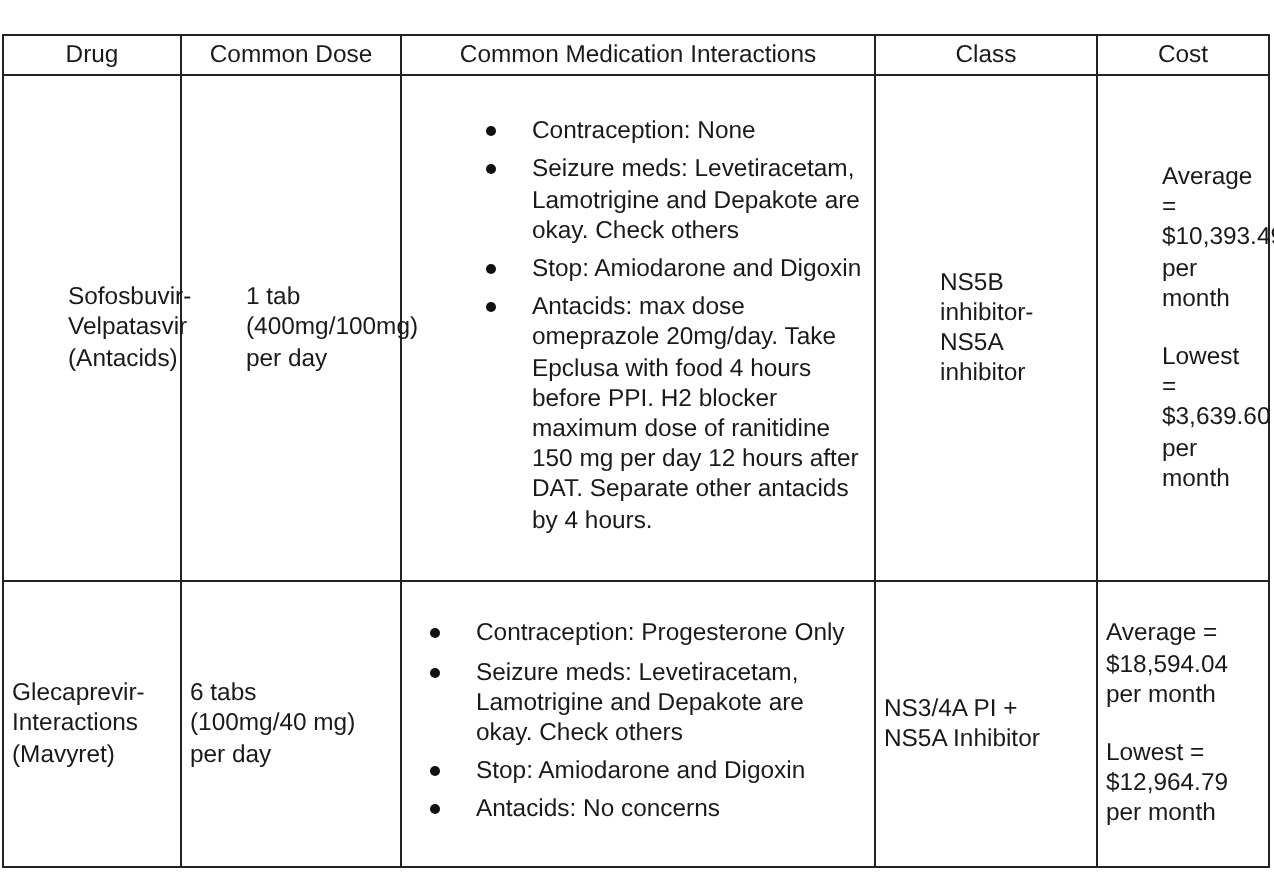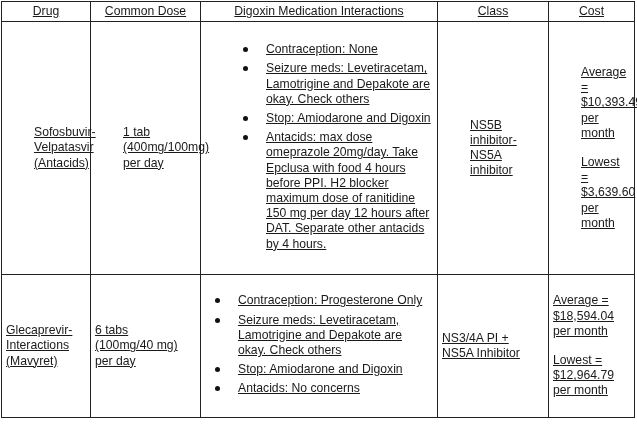--- a/index.html
+++ b/index.html
@@ -12,25 +12,24 @@
       height: 437px;
       overflow: hidden;
       font-family: "Liberation Sans", "DejaVu Sans", sans-serif;
       color: #1a1a1a;
       font-size: 12.2px;
       line-height: 15.2px;
     }
     table.drug-table {
       position: absolute;
       left: 1px;
-      top: 1px;
+      top: 17px;
       border-collapse: collapse;
       table-layout: fixed;
       width: 633px;
-      text-decoration: underline;
     }
     .drug-table th, .drug-table td {
       border: 1px solid #222;
       padding: 0 4px;
       vertical-align: middle;
       text-align: left;
       font-weight: normal;
     }
     .drug-table th {
       text-align: center;
@@ -83,21 +82,21 @@
     <col class="col-drug">
     <col class="col-dose">
     <col class="col-inter">
     <col class="col-class">
     <col class="col-cost">
   </colgroup>
   <thead>
     <tr>
       <th>Drug</th>
       <th>Common Dose</th>
-      <th>Digoxin Medication Interactions</th>
+      <th>Common Medication Interactions</th>
       <th>Class</th>
       <th>Cost</th>
     </tr>
   </thead>
   <tbody>
 
     <tr class="row-epclusa">
       <td>
         <div>Sofosbuvir-</div>
         <div>Velpatasvir</div>

